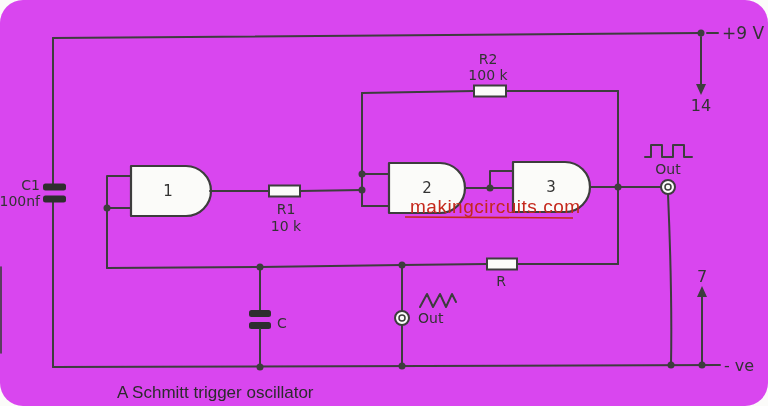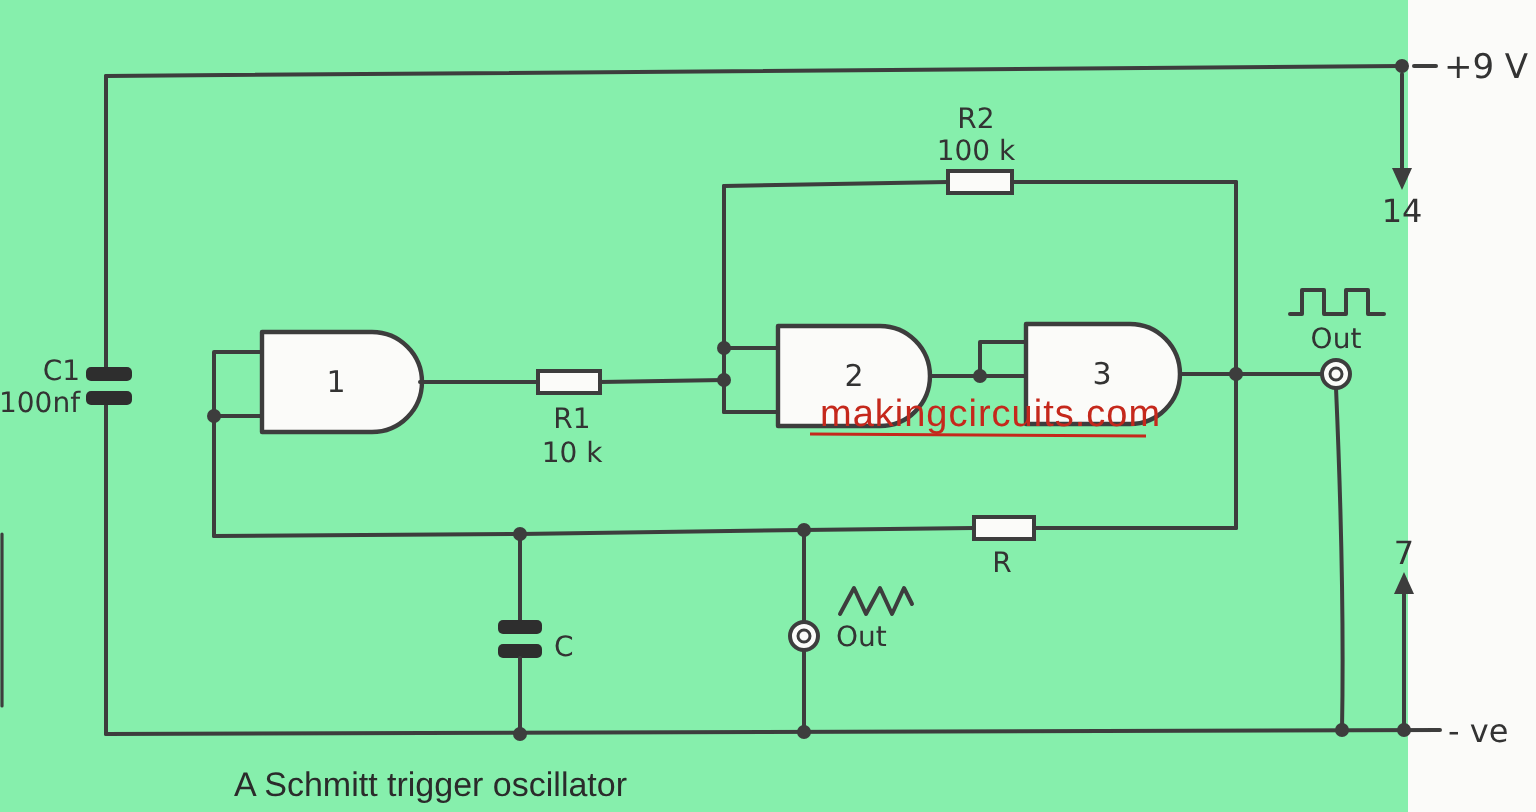--- a/index.html
+++ b/index.html
@@ -2,21 +2,21 @@
 <html><head>
 <meta charset="utf-8">
 <style>
   html,body{margin:0;padding:0;}
   body{
     width:768px;height:406px;
     background:#fbfbf9;
     font-family:"DejaVu Sans", sans-serif;
     overflow:hidden;
   }
-  .stage{position:relative;width:704px;height:406px;background:#86efac;}
+  .stage{position:relative;width:768px;height:406px;background:#d946ef;border-radius:23px;}
   svg{display:block;}
   .wire{stroke:#3d3d3d;stroke-width:2;fill:none;stroke-linecap:round;stroke-linejoin:round;}
   .thin{stroke-width:1.6;}
   .box{fill:#fbfbf9;stroke:#3d3d3d;stroke-width:2;}
   .gate{fill:#fbfbf9;stroke:#3d3d3d;stroke-width:2.2;stroke-linejoin:round;}
   .plate{fill:#2e2e2e;stroke:none;}
   .dot{fill:#3d3d3d;stroke:none;}
   .term{fill:#fbfbf9;stroke:#3d3d3d;stroke-width:2;}
   .term-inner{fill:none;stroke:#3d3d3d;stroke-width:1.5;}
   .lbl{fill:#333;font-family:"DejaVu Sans",sans-serif;font-size:14px;}

